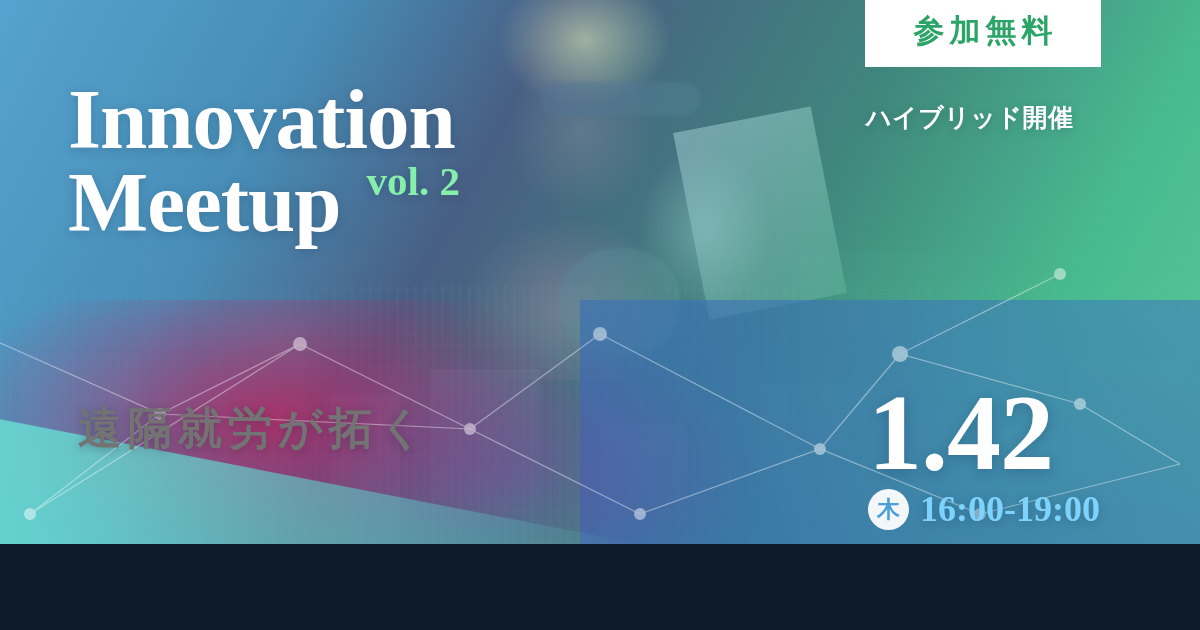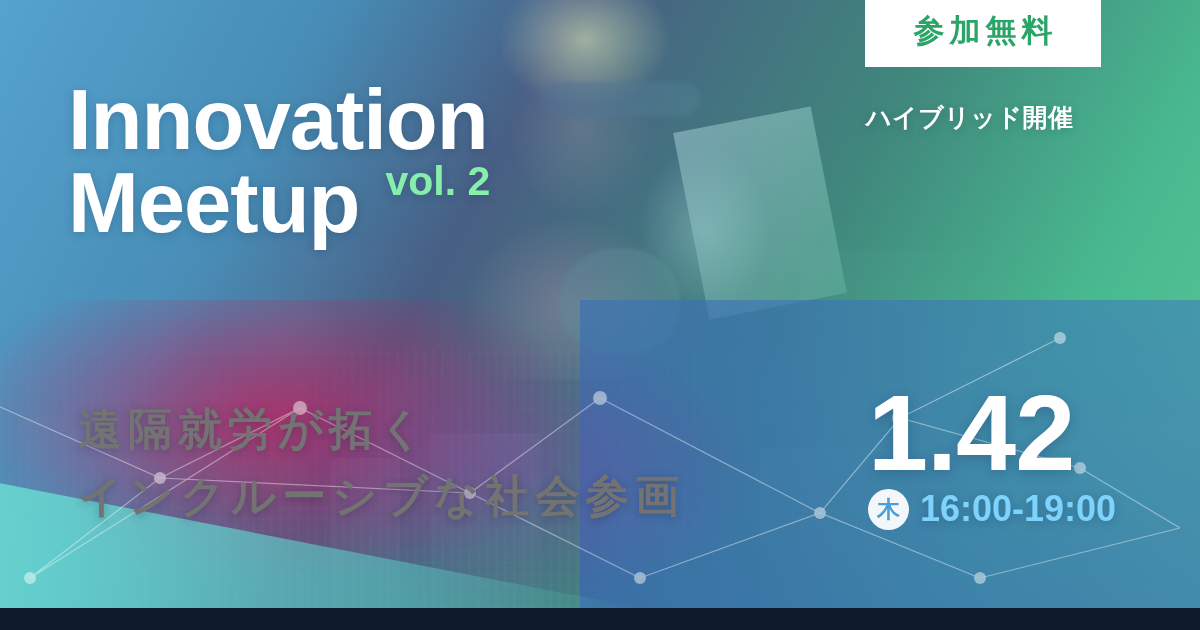--- a/index.html
+++ b/index.html
@@ -5,23 +5,24 @@
   * { margin:0; padding:0; box-sizing:border-box; }
   html, body {
     width:1200px; height:630px;
     background:#0d1b2a;
     font-family:"Liberation Sans", sans-serif;
     overflow:hidden;
   }
 
   .banner {
     position:relative;
-    width:1200px; height:608px;
+    width:1200px; height:544px;
     overflow:hidden;
     isolation:isolate;
+    font-family:Liberation Serif, serif;
   }
 
   
   .layer { position:absolute; inset:0; }
 
   
   .city {
     position:absolute; left:0; right:0; bottom:0; height:260px;
     background:
       repeating-linear-gradient(90deg,
@@ -257,21 +258,20 @@
   <div class="title-block">
     <div class="title-line">Innovation</div>
     <div class="title-row2">
       <div class="title-line">Meetup</div>
       <div class="vol">vol. 2</div>
     </div>
   </div>
 
   <div class="subtitle">
     <div class="sub-line">遠隔就労が拓く</div>
-    <div class="sub-line">インクルーシブな社会参画</div>
   </div>
 
   <div class="hybrid">
     <div class="hybrid-head">ハイブリッド開催</div>
   </div>
 
   <div class="date-block">
     <div class="date-big">1.42</div>
     <div class="time-row">
       <div class="dow">木</div>

